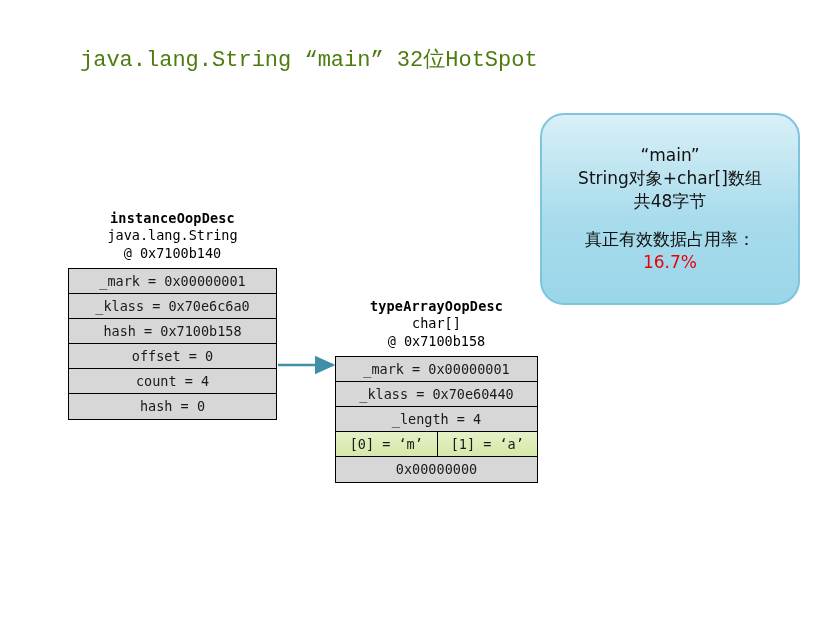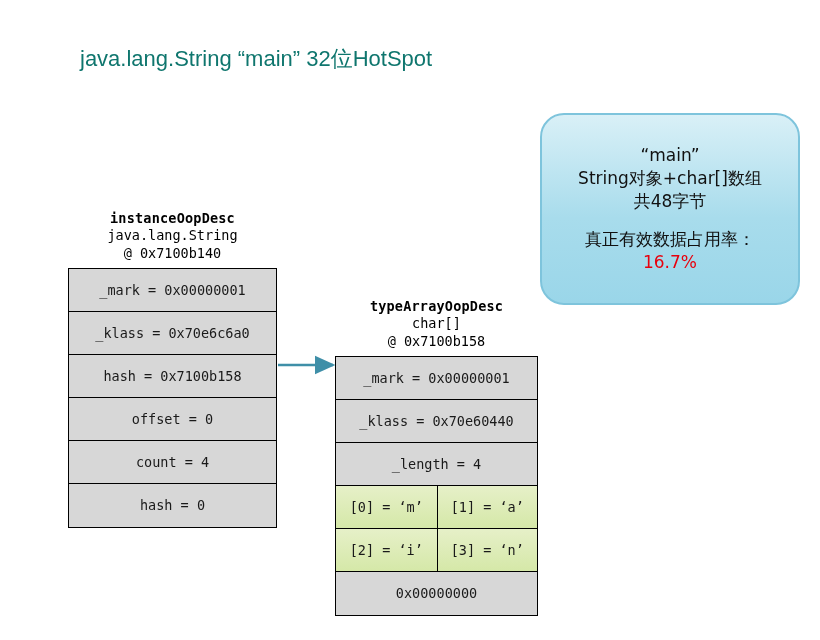--- a/index.html
+++ b/index.html
@@ -17,23 +17,23 @@
   .canvas {
     position: absolute;
     inset: 0;
   }
 
   
   .page-title {
     position: absolute;
     left: 80px;
     top: 44px;
-    font-family: Liberation Sans, sans-serif;
+    font-family: Liberation Mono, monospace;
     font-size: 22px;
-    color: #0f766e;
+    color: #4d7c0f;
     white-space: nowrap;
     letter-spacing: 0px;
   }
 
   
   .struct {
     position: absolute;
     margin-top: 20px;
   }
   .struct-caption {
@@ -57,21 +57,21 @@
   }
 
   .struct-table {
     border: 1.6px solid #000;
     border-collapse: collapse;
     background: #d7d7d7;
     margin-top: 6px;
   }
   .struct-row {
     border-bottom: 1.4px solid #000;
-    height: 43px;
+    height: 25px;
     display: flex;
     align-items: center;
     justify-content: center;
     background: #d7d7d7;
     box-sizing: border-box;
   }
   .struct-row:last-child {
     border-bottom: none;
   }
   .struct-row .cell-text {
@@ -221,28 +221,20 @@
 
       <div class="struct-row split">
         <div class="half">
           <span class="cell-text">[0] = ‘m’</span>
         </div>
         <div class="half">
           <span class="cell-text">[1] = ‘a’</span>
         </div>
       </div>
 
-      <div class="struct-row split">
-        <div class="half">
-          <span class="cell-text">[2] = ‘i’</span>
-        </div>
-        <div class="half">
-          <span class="cell-text">[3] = ‘n’</span>
-        </div>
-      </div>
 
       <div class="struct-row">
         <span class="cell-text">0x00000000</span>
       </div>
     </div>
   </div>
 
   <div class="callout">
     <div class="callout-line">“main”</div>
     <div class="callout-line">String对象+char[]数组</div>

